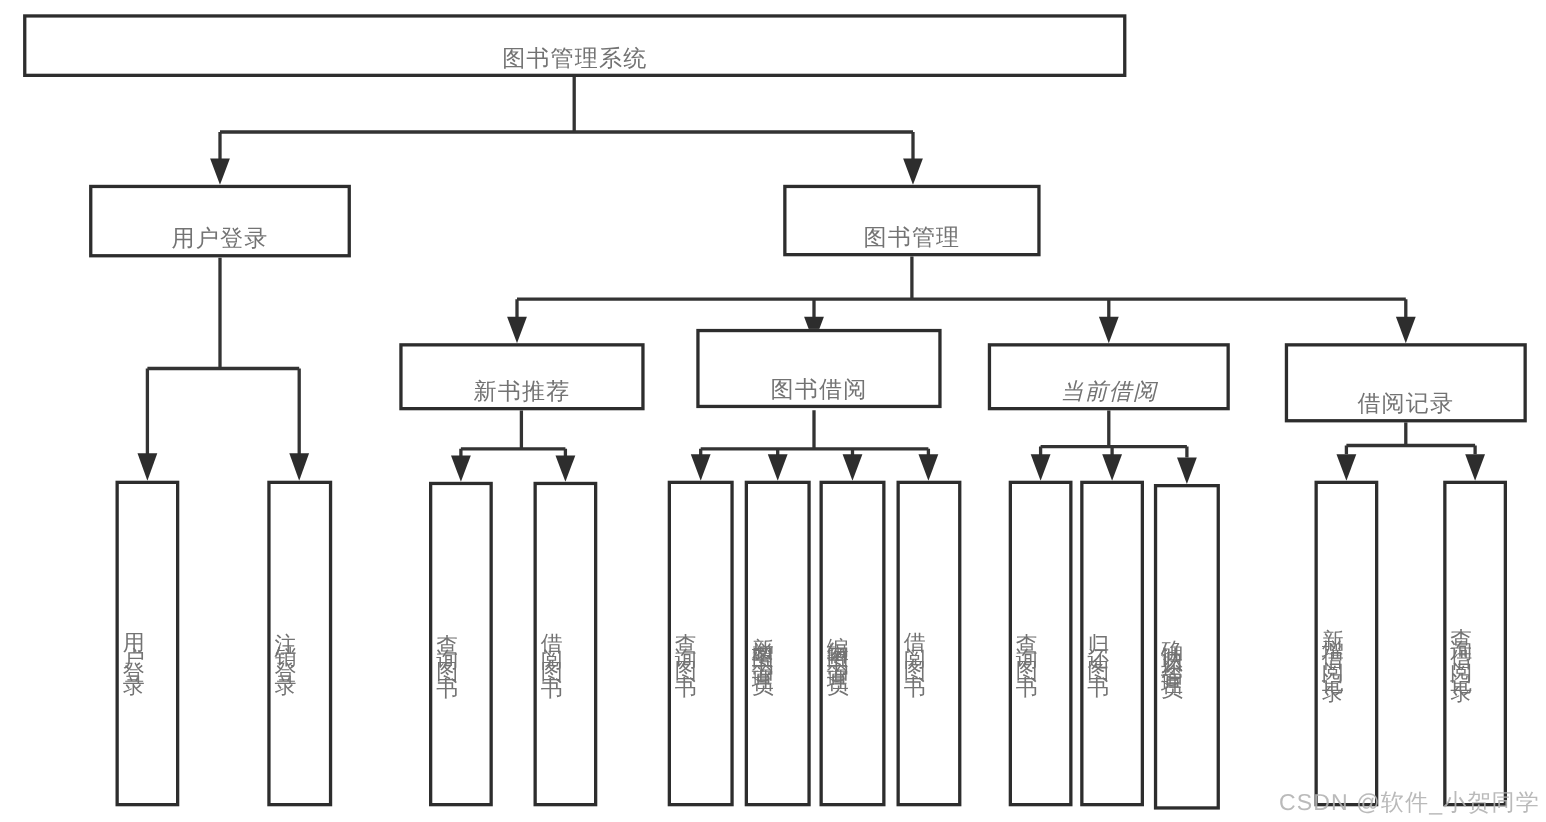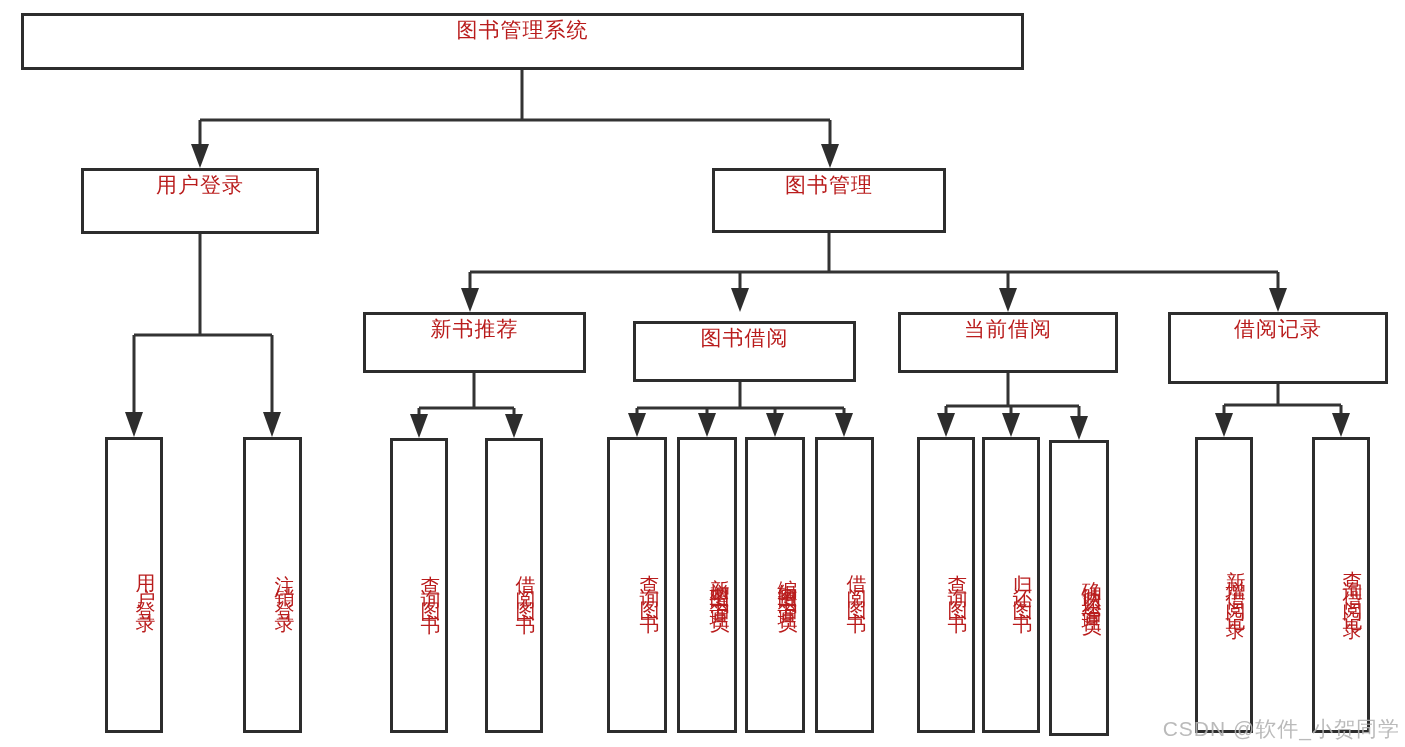--- a/index.html
+++ b/index.html
@@ -15,23 +15,23 @@
     position: absolute;
     left: 0; top: 0;
     width: 1405px; height: 747px;
   }
   .box {
     position: absolute;
     box-sizing: border-box;
     background: #ffffff;
     border: 3px solid #2d2d2d;
     display: flex;
-    align-items: flex-start;
+    align-items: flex-end;
     justify-content: center;
-    color: #b91c1c;
+    color: #737373;
   }
   .hbox { font-size: 21px; letter-spacing: 1px; }
   .vbox {
     writing-mode: vertical-rl;
     text-orientation: mixed;
     white-space: nowrap;
     font-size: 20px;
   }
   .sp4 { letter-spacing: 13px; }
   .sp6 { letter-spacing: 10px; }
@@ -98,24 +98,24 @@
   <div class="box hbox" style="left:81px; top:168px; width:238px; height:66px;">
     <span>用户登录</span>
   </div>
   <div class="box hbox" style="left:363px; top:312px; width:223px; height:61px;">
     <span>新书推荐</span>
   </div>
 
   <div class="box hbox" style="left:712px; top:168px; width:234px; height:65px;">
     <span>图书管理</span>
   </div>
-  <div class="box hbox" style="left:633px; top:321px; width:223px; height:61px;">
+  <div class="box hbox" style="left:633px; top:299px; width:223px; height:72px;">
     <span>图书借阅</span>
   </div>
-  <div class="box hbox" style="left:898px; top:312px; width:220px; height:61px;">
+  <div class="box hbox" style="left:898px; top:312px; width:220px; height:61px;font-style:italic;">
     <span>当前借阅</span>
   </div>
   <div class="box hbox" style="left:1168px; top:312px; width:220px; height:72px;">
     <span>借阅记录</span>
   </div>
 
   <div class="box vbox sp4" style="left:105px; top:437px; width:58px; height:296px;">
     <span>用户登录</span>
   </div>
   <div class="box vbox sp4" style="left:243px; top:437px; width:59px; height:296px;">

